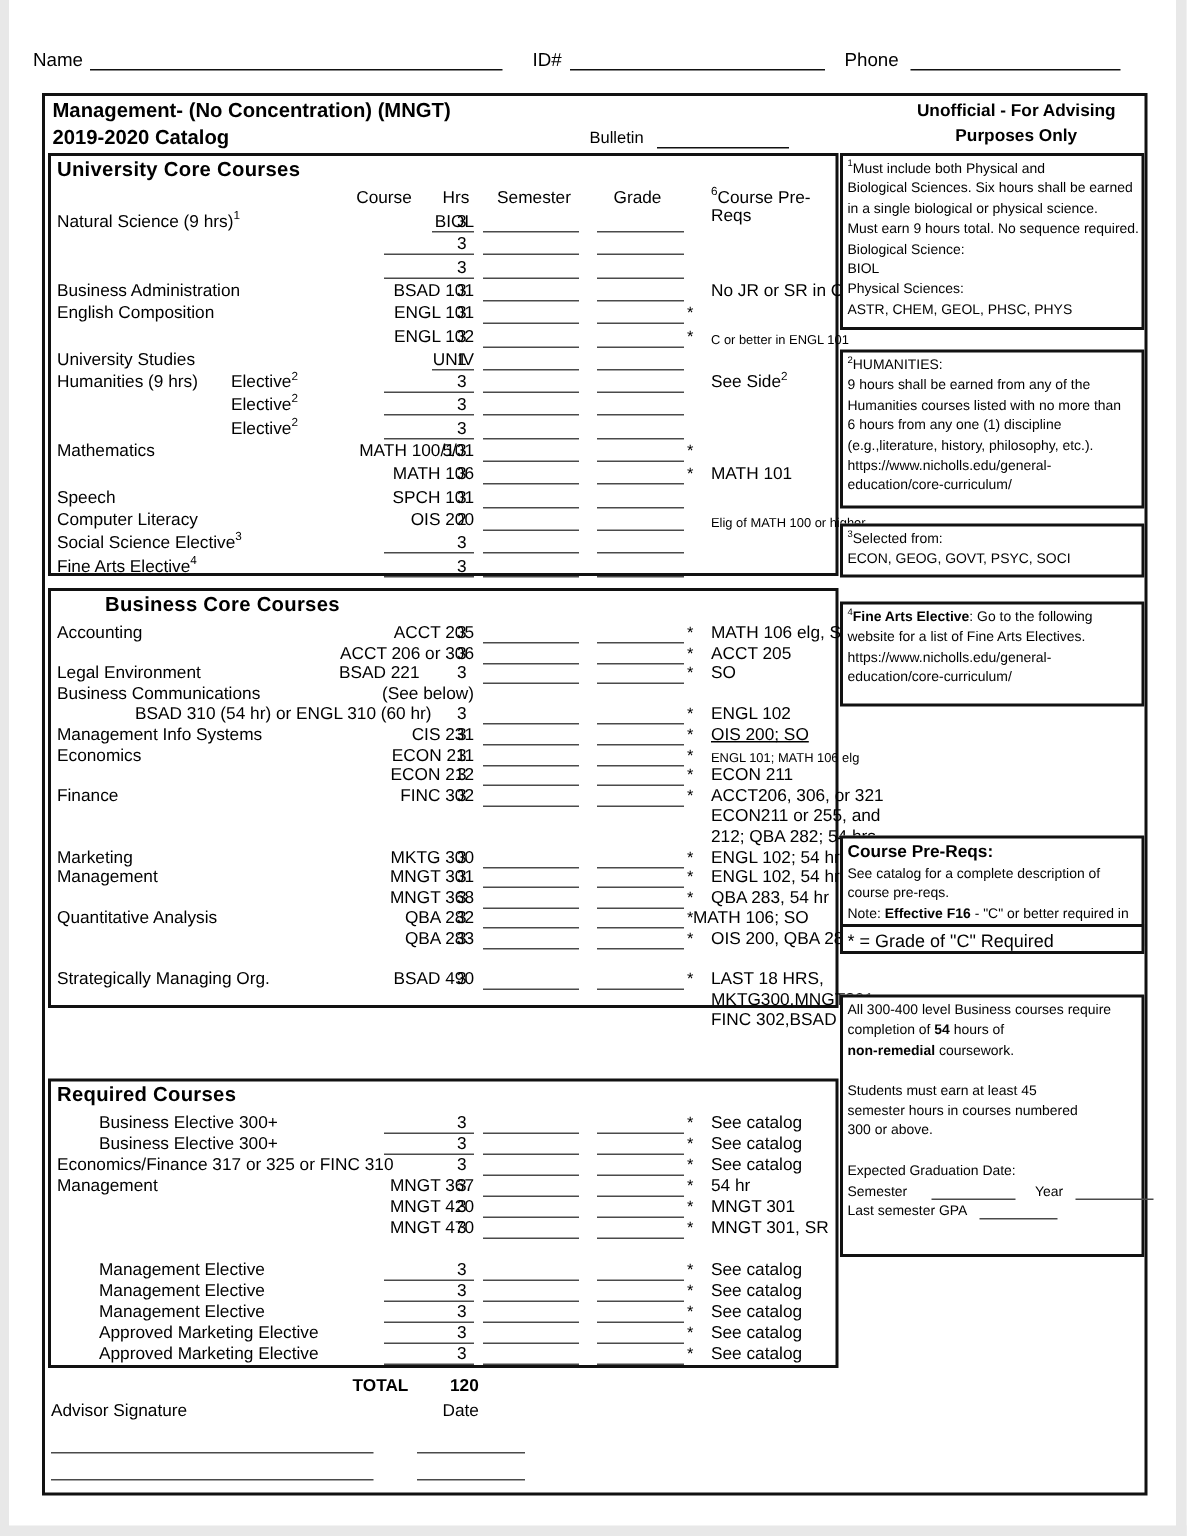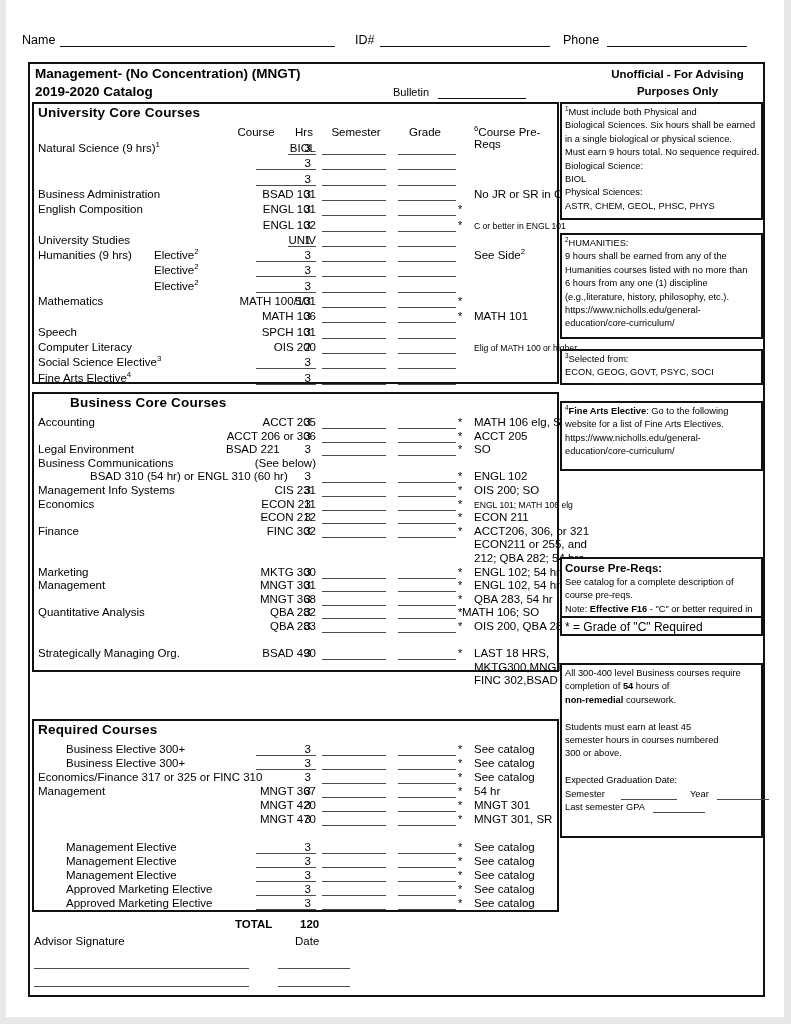--- a/index.html
+++ b/index.html
@@ -269,21 +269,21 @@
             <div class="ast" style="left: 424px;">*</div>
             <div class="preq" style="left: 440px;">ENGL 102</div>
           </div>
           <div class="row" style="top: 90px;">
             <div class="c-name">Management Info Systems</div>
             <div class="c-code" style="left: 192px; width: 90px; text-align: right;">CIS 231</div>
             <div class="c-hrs" style="left: 255px;">3</div>
             <div class="ln" style="left: 288px; width: 64px; top: 12px;"></div>
             <div class="ln" style="left: 364px; width: 58px; top: 12px;"></div>
             <div class="ast" style="left: 424px;">*</div>
-            <div class="preq" style="left: 440px;">OIS 200; SO</div>
+            <div class="preq" style="left: 440px; text-decoration: underline;">OIS 200; SO</div>
           </div>
           <div class="row" style="top: 103.6px;">
             <div class="c-name">Economics</div>
             <div class="c-code" style="left: 192px; width: 90px; text-align: right;">ECON 211</div>
             <div class="c-hrs" style="left: 255px;">3</div>
             <div class="ln" style="left: 288px; width: 64px; top: 12px;"></div>
             <div class="ln" style="left: 364px; width: 58px; top: 12px;"></div>
             <div class="ast" style="left: 424px;">*</div>
             <div class="preq sm" style="left: 440px; top: 2px;">ENGL 101; MATH 106 elg</div>
           </div>

